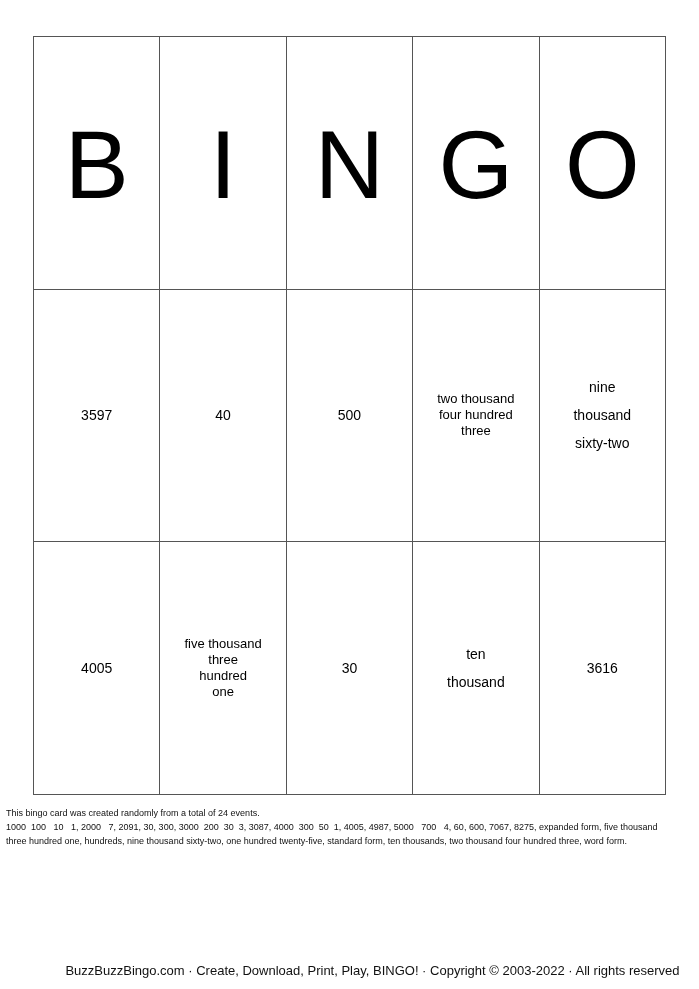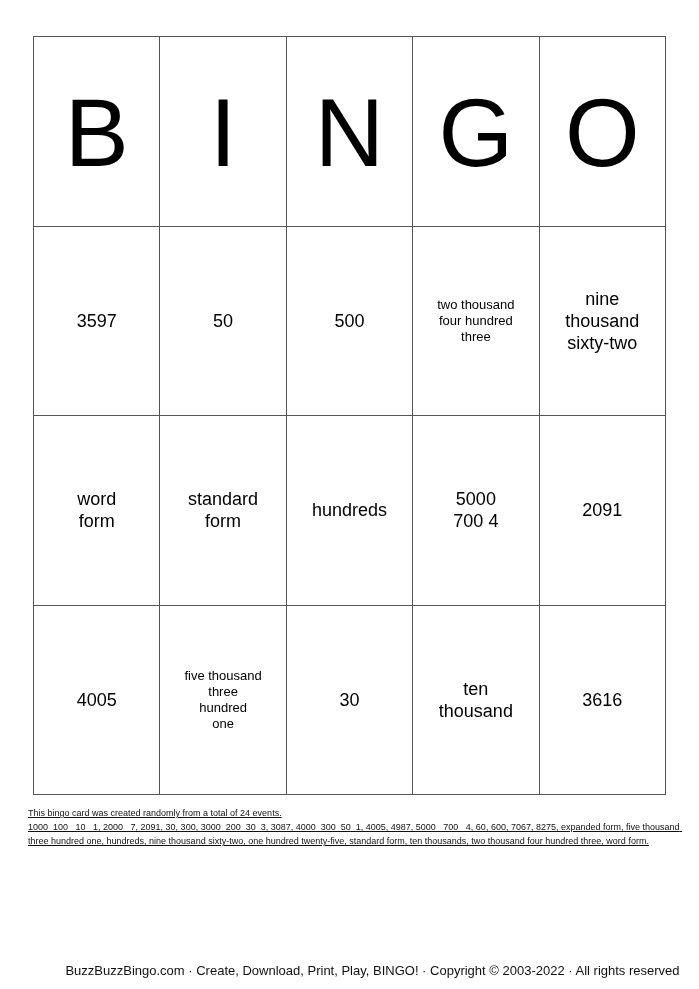--- a/index.html
+++ b/index.html
@@ -1,56 +1,46 @@
 <!DOCTYPE html>
 <html><head>
 <meta charset="utf-8">
 <style>
   html, body { margin:0; padding:0; background:#ffffff; }
   body { width:699px; height:989px; position:relative; font-family:"Liberation Sans", sans-serif; color:#000; overflow:hidden; }
   .card { position:absolute; left:33px; top:36px; width:633px; height:759px; border-collapse:collapse; table-layout:fixed; }
   .card td { border:1px solid #555; width:126px; height:125px; text-align:center; vertical-align:middle; padding:0 6px; box-sizing:border-box; white-space:pre-line; }
   .card .hdr td { font-size:96px; line-height:1; padding-top:4px; }
-  .cell { font-size:18px; line-height:22px; }
+  .cell { font-size:14px; line-height:28px; }
   .cell.small { font-size:13px; line-height:16px; }
-  .note { position:absolute; left:28px; top:806px; width:672px; font-size:9px; line-height:14px; color:#111; white-space:pre-wrap;text-decoration:underline; }
+  .note { position:absolute; left:6px; top:806px; width:672px; font-size:9px; line-height:14px; color:#111; white-space:pre-wrap; }
   .footer { position:absolute; left:0; width:699px; top:963px; text-align:center; font-size:13px; color:#111;padding-left:23px; }
 </style>
 </head>
 <body>
 
 <table class="card">
   <tbody>
       <tr class="hdr">
     <td>B</td>
     <td>I</td>
     <td>N</td>
     <td>G</td>
     <td>O</td>
   </tr>
   <tr>
     <td class="cell">3597</td>
-    <td class="cell">50</td>
+    <td class="cell">40</td>
     <td class="cell">500</td>
     <td class="cell small">two thousand
 four hundred
 three</td>
     <td class="cell">nine
 thousand
 sixty-two</td>
-  </tr>
-  <tr>
-    <td class="cell">word
-form</td>
-    <td class="cell">standard
-form</td>
-    <td class="cell">hundreds</td>
-    <td class="cell">5000
-700   4</td>
-    <td class="cell">2091</td>
   </tr>
   <tr>
     <td class="cell">4005</td>
     <td class="cell small">five thousand
 three
 hundred
 one</td>
     <td class="cell">30</td>
     <td class="cell">ten
 thousand</td>

